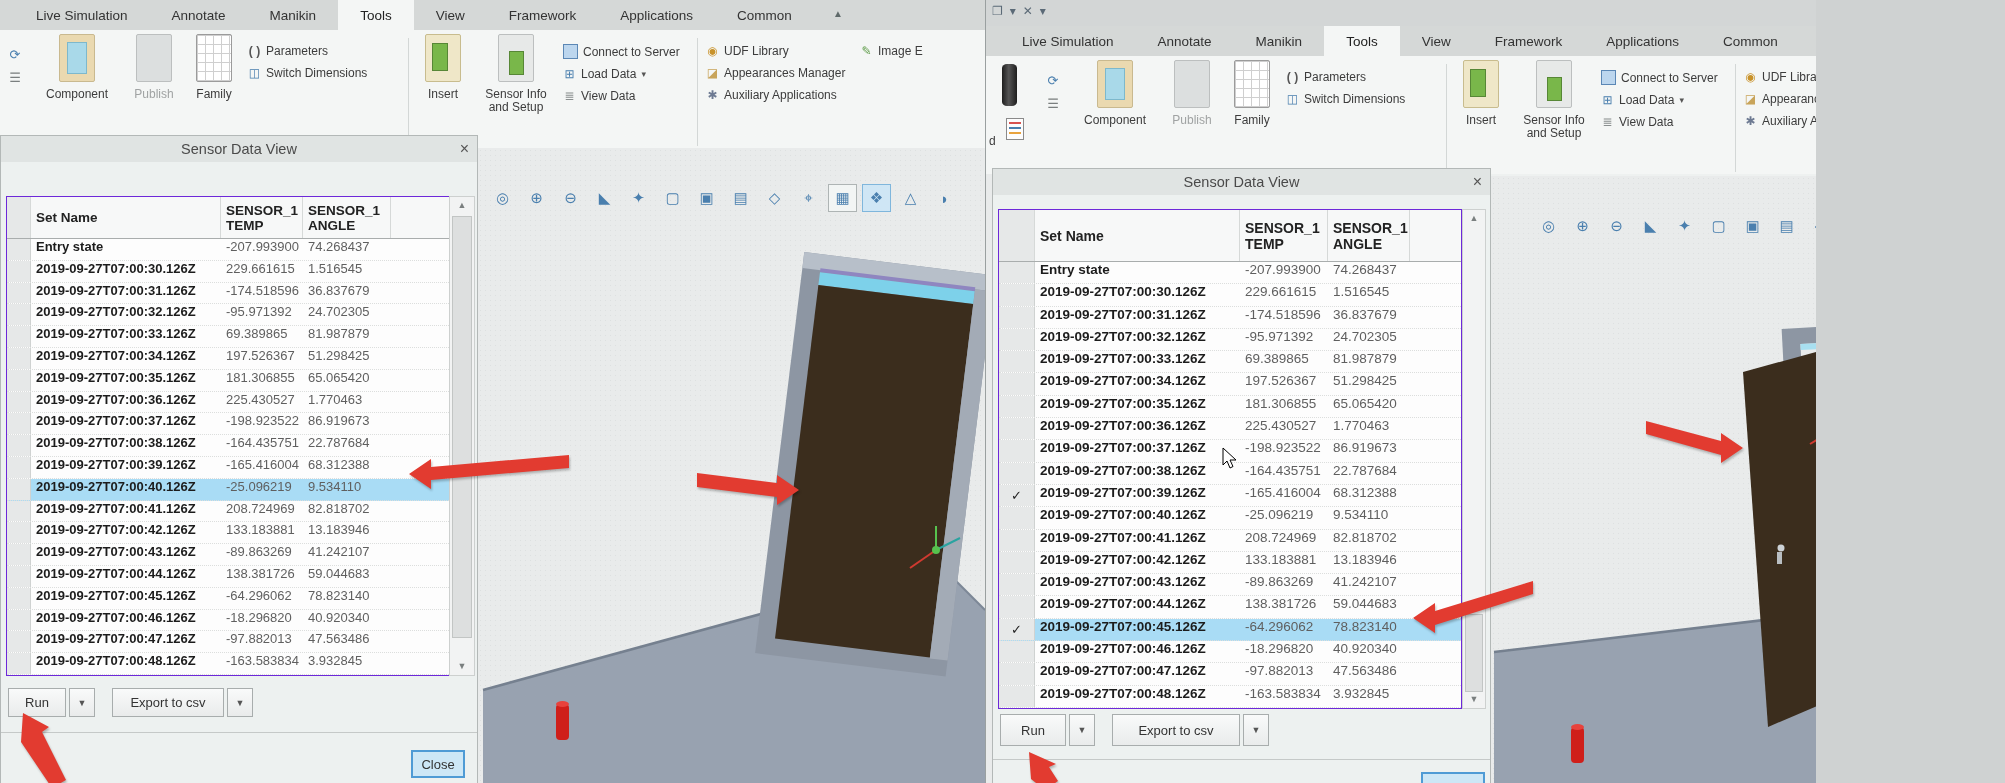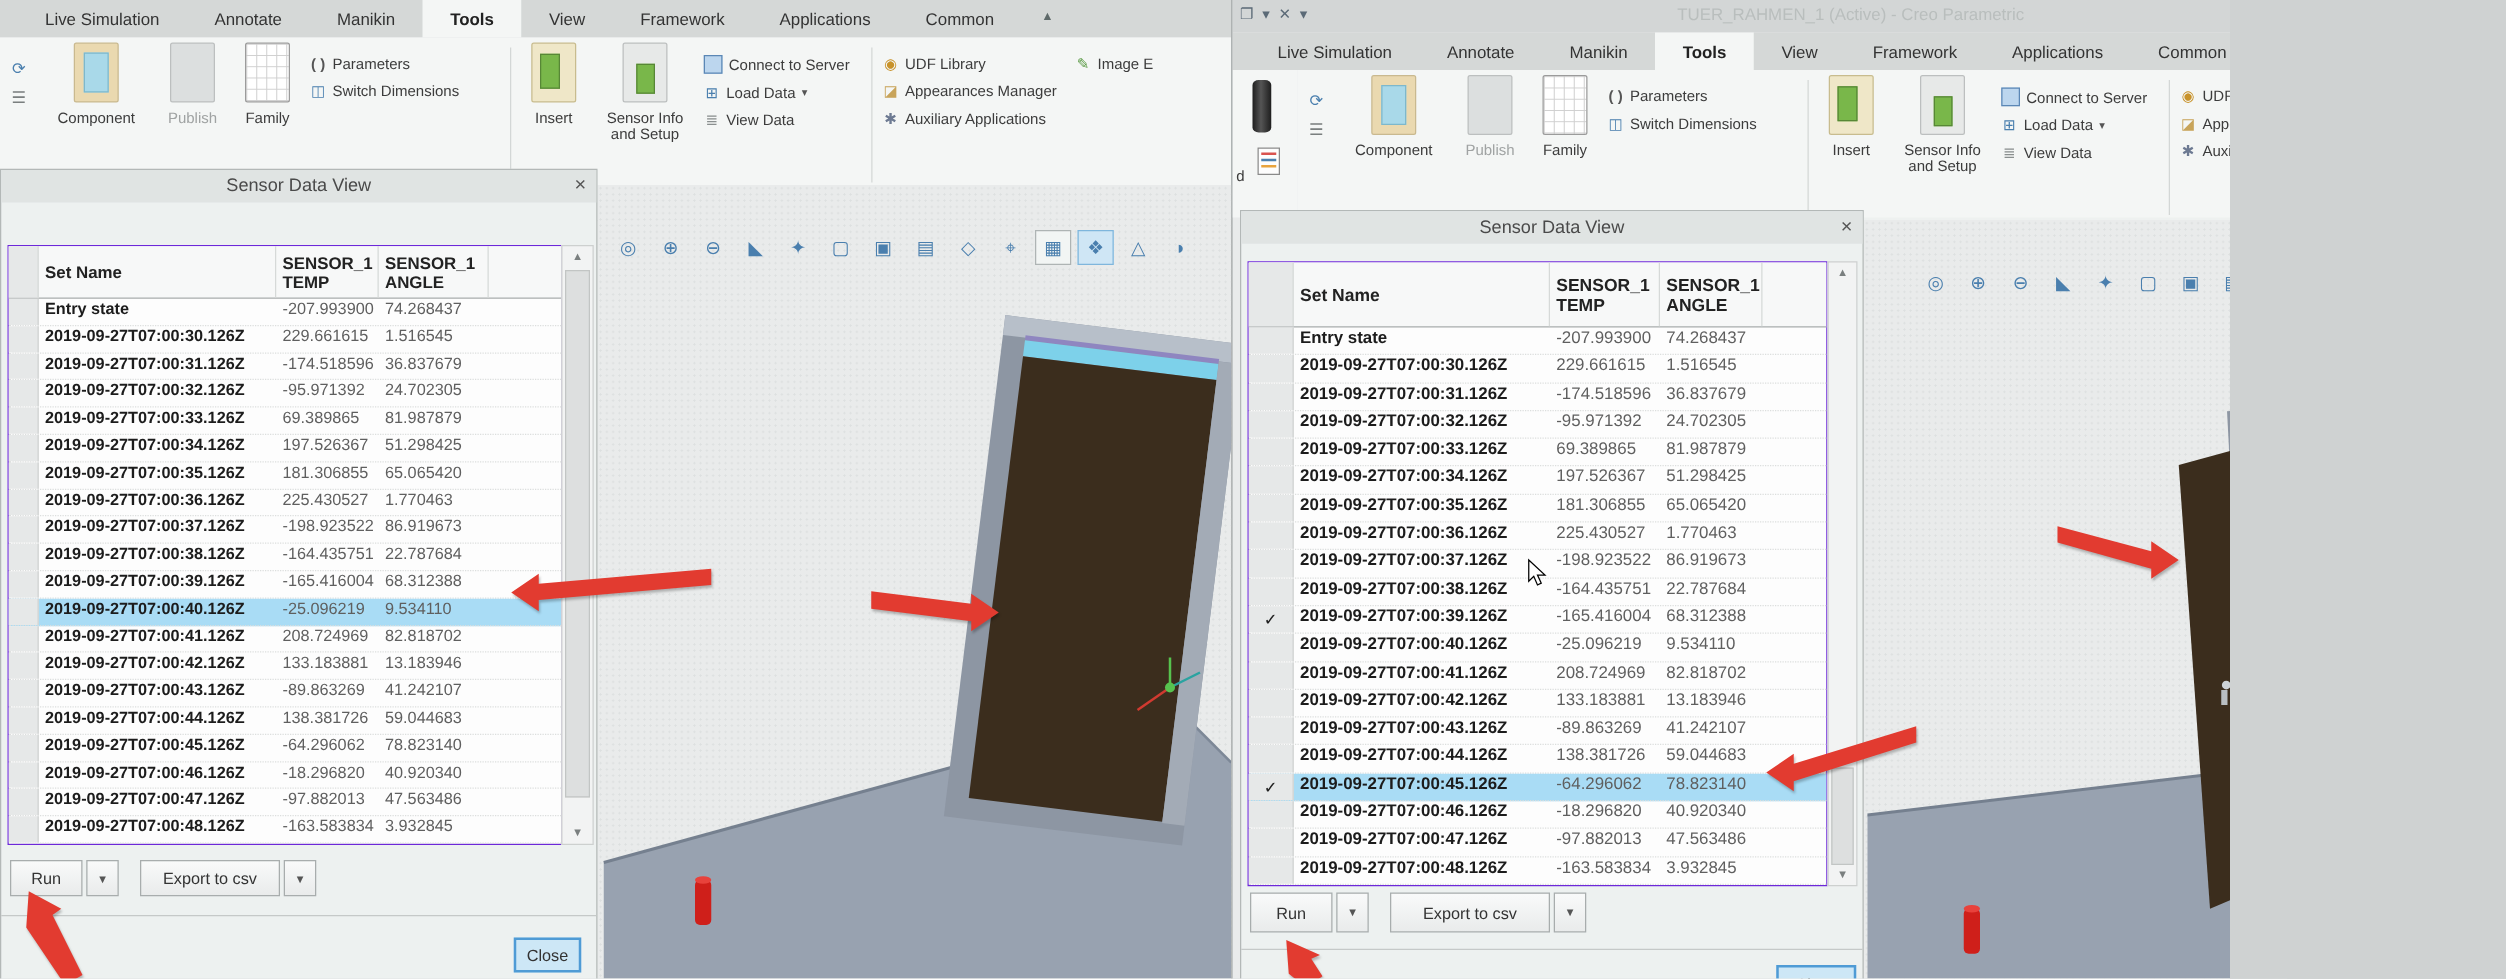--- a/index.html
+++ b/index.html
@@ -1,39 +1,39 @@
 <!DOCTYPE html>
 <html><head>
 <meta charset="utf-8">
 <style>
   html,body{margin:0;padding:0;background:#cfd2d2;}
   #stage{position:relative;width:1784px;height:783px;overflow:hidden;
          font-family:"Liberation Sans",sans-serif;color:#3c3c3c;
-         background:#e9ebeb;}
+         background:#e9ebeb;padding-left:32px;}
   .win{position:absolute;top:0;height:783px;overflow:hidden;background:#e9ebeb;}
   #win-left{left:0;width:985px;}
   #win-right{left:985px;width:1020px;border-left:1px solid #9aa0a0;box-sizing:border-box;}
 
   
   .titlebar{position:absolute;left:0;top:0;right:0;height:26px;background:#d3d6d6;}
   .tb-icons{position:absolute;left:6px;top:4px;display:flex;gap:7px;align-items:center;
             font-size:12px;color:#5b6a77;}
   .tb-icons span{cursor:default;}
   .tb-title{position:absolute;left:0;right:30px;top:4px;text-align:center;
             font-size:13.5px;color:#b9bebd;white-space:nowrap;}
   .collapse-caret{position:absolute;top:6px;font-size:10px;color:#5f6a6a;}
 
   
   .tabs-row{position:absolute;left:0;right:0;height:30px;background:#d5d8d7;
             display:flex;align-items:stretch;padding-left:14px;}
   #win-left .tabs-row{top:0;}
   #win-right .tabs-row{top:26px;}
   .tab{padding:0 22px;display:flex;align-items:center;font-size:13.5px;color:#333;
        white-space:nowrap;cursor:default;}
-  .tab.active{background:#f4f6f5;color:#222;font-weight:bold;}
+  .tab.active{background:#f4f6f5;color:#222;}
 
   
   .ribbon-slot{position:absolute;left:0;right:0;}
   #win-left  .ribbon-slot{top:30px;}
   #win-right .ribbon-slot{top:56px;left:52px;}
   .ribbon-bands{position:relative;width:985px;height:146px;background:#f4f6f5;}
   .ribbon-content{position:absolute;left:0;top:0;right:0;height:118px;
                   display:flex;align-items:flex-start;padding:4px 0 0 4px;gap:8px;}
   .ribbon-groupline{position:absolute;left:0;right:0;top:118px;height:28px;
                     background:#eef1f0;border-bottom:1px solid #cfd3d2;}
@@ -496,21 +496,20 @@
 
   <div class="win" id="win-right">
 
     <div class="titlebar">
       <div class="tb-icons">
           <span>❐</span>
           <span>▾</span>
           <span>✕</span>
           <span>▾</span>
         </div>
-      <div class="tb-title">TUER_RAHMEN_1 (Active) - Creo Parametric</div>
     </div>
     <span class="collapse-caret" style="right:8px;top:3px;">▲</span>
 
     <div class="tabs-row">
         <div class="tab">Live Simulation</div>
         <div class="tab">Annotate</div>
         <div class="tab">Manikin</div>
         <div class="tab active">Tools</div>
         <div class="tab">View</div>
         <div class="tab">Framework</div>

